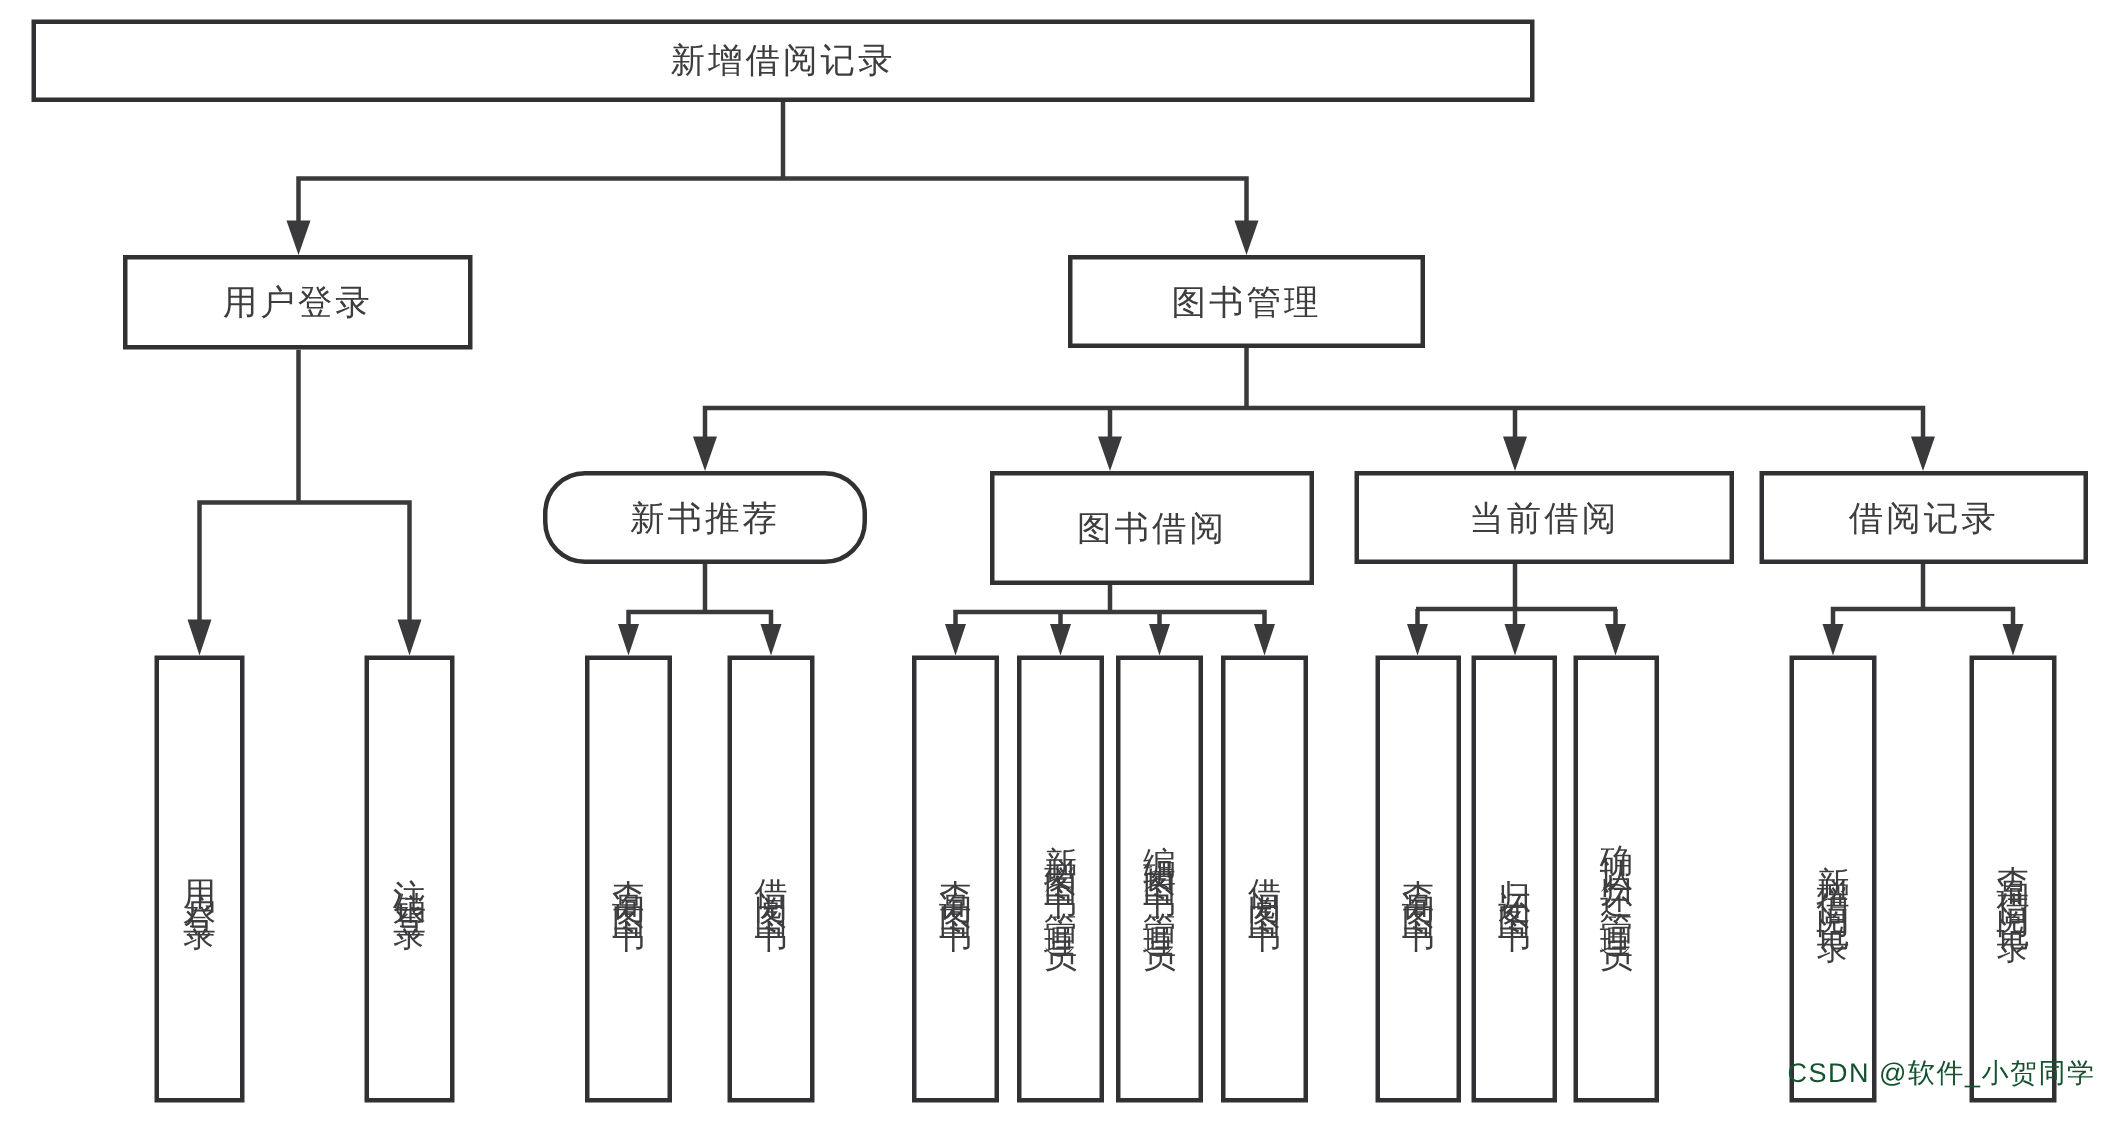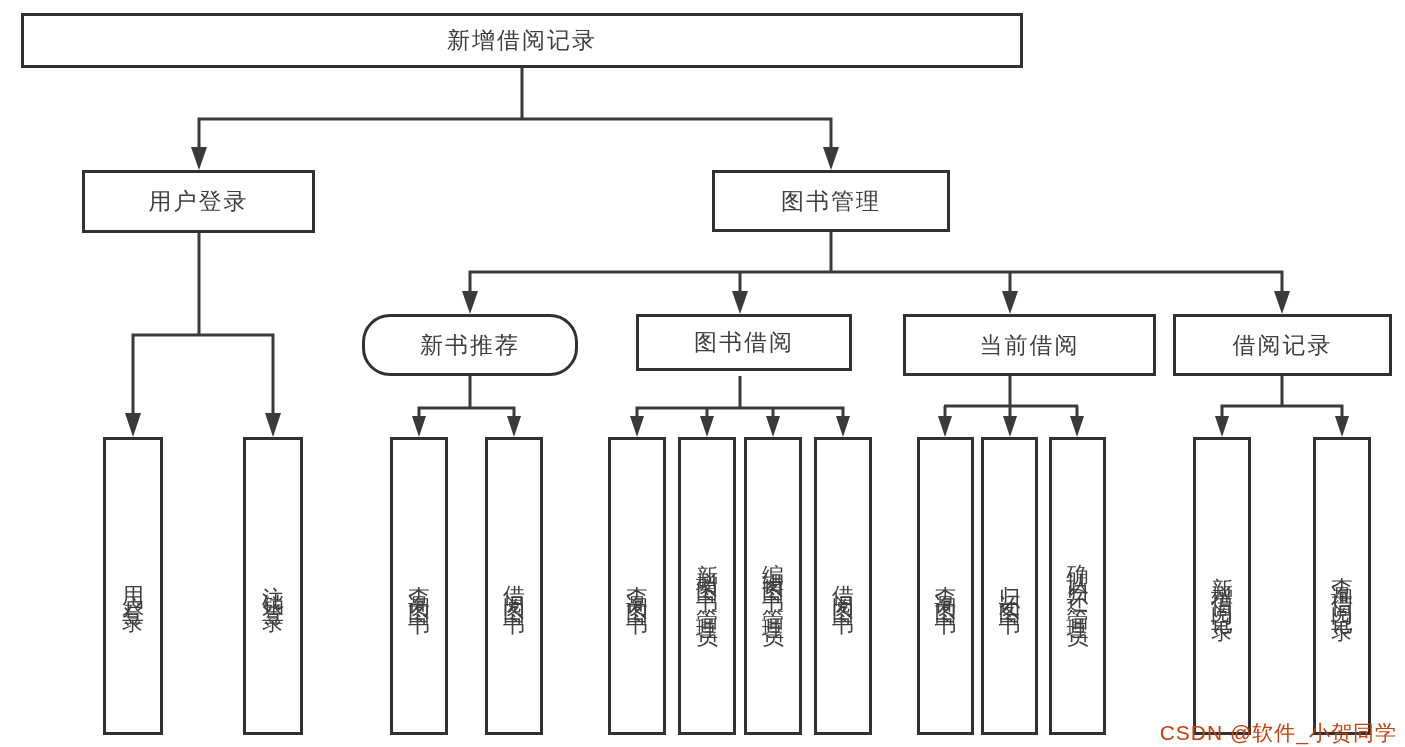--- a/index.html
+++ b/index.html
@@ -48,23 +48,23 @@
   .node.v {
     font-size: 22px;
     writing-mode: vertical-rl;
     text-orientation: mixed;
     letter-spacing: 9px;
     line-height: 1;
   }
   .watermark {
     position: absolute;
     right: 8px;
-    bottom: 0;
-    font-size: 21px;
-    color: #c2410c;
+    bottom: 20px;
+    font-size: 18px;
+    color: #14532d;
     letter-spacing: 1px;
     white-space: nowrap;
   }
 </style>
 </head>
 <body>
 
 <div class="canvas">
 
   <svg class="connectors" viewBox="0 0 1405 747" xmlns="http://www.w3.org/2000/svg">
@@ -109,21 +109,21 @@
       <polygon points="1335,416 1349,416 1342,437"></polygon>
     </g>
   </svg>
 
   <div class="node h" style="left:21px; top:13px; width:1002px; height:55px;">新增借阅记录</div>
 
   <div class="node h" style="left:82px; top:170px; width:233px; height:63px;">用户登录</div>
   <div class="node h" style="left:712px; top:170px; width:238px; height:62px;">图书管理</div>
 
   <div class="node h" style="left:362px; top:314px; width:216px; height:62px;border-radius:28px;">新书推荐</div>
-  <div class="node h" style="left:636px; top:314px; width:216px; height:57px;">图书借阅</div>
+  <div class="node h" style="left:660px; top:314px; width:216px; height:76px;">图书借阅</div>
   <div class="node h" style="left:903px; top:314px; width:253px; height:62px;">当前借阅</div>
   <div class="node h" style="left:1173px; top:314px; width:219px; height:62px;">借阅记录</div>
 
   <div class="node v" style="left:103px; top:437px; width:60px; height:298px;">用户登录</div>
   <div class="node v" style="left:243px; top:437px; width:60px; height:298px;">注销登录</div>
 
   <div class="node v" style="left:390px; top:437px; width:58px; height:298px;">查询图书</div>
   <div class="node v" style="left:485px; top:437px; width:58px; height:298px;">借阅图书</div>
 
   <div class="node v" style="left:608px; top:437px; width:58px; height:298px;">查询图书</div>

